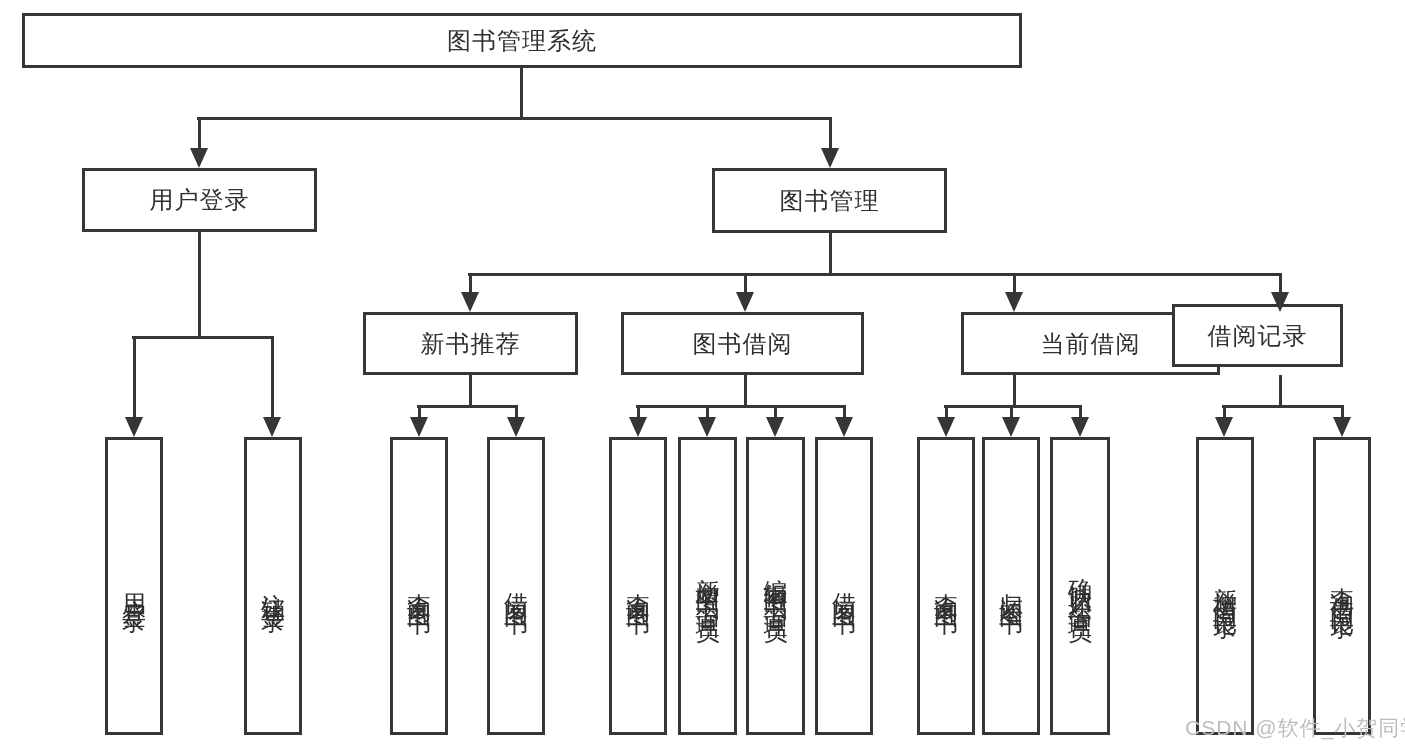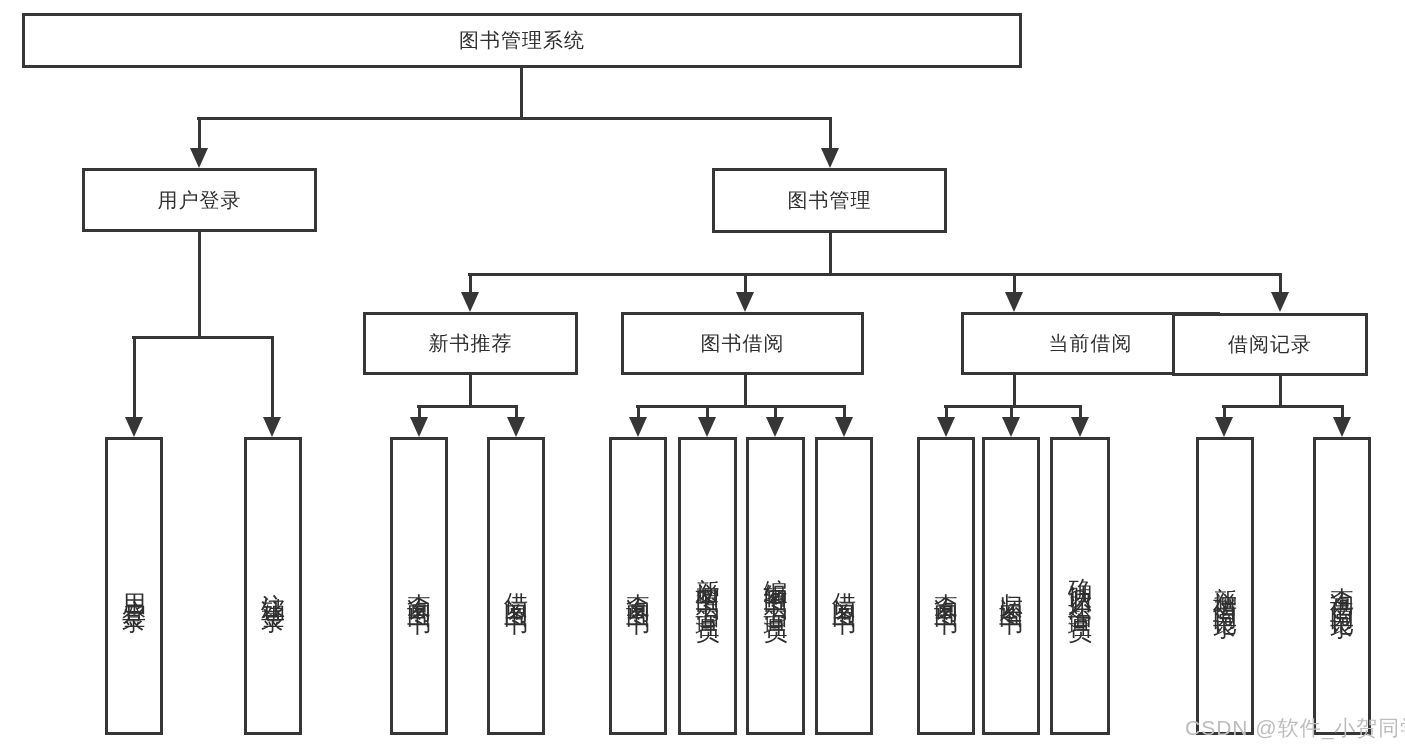--- a/index.html
+++ b/index.html
@@ -4,21 +4,21 @@
 <style>
   html,body{margin:0;padding:0;background:#ffffff;}
   .canvas{
     position:relative;width:1405px;height:747px;background:#ffffff;
     font-family:"Liberation Sans",sans-serif;color:#2f2f2f;overflow:hidden;
   }
   .nbox{
     position:absolute;background:#ffffff;border:3px solid #363636;
     box-sizing:border-box;display:flex;align-items:center;justify-content:center;
   }
-  .hlabel{font-size:20px;letter-spacing:1px;color:#2f2f2f;white-space:nowrap;}
+  .hlabel{font-size:24px;letter-spacing:1px;color:#2f2f2f;white-space:nowrap;}
   .vlabel{
     writing-mode:vertical-lr;text-orientation:mixed;
     font-size:24px;letter-spacing:6px;line-height:1;color:#2f2f2f;
   }
   .vline{position:absolute;width:3px;background:#363636;}
   .hline{position:absolute;height:3px;background:#363636;}
   .arrow{
     position:absolute;width:0;height:0;
     border-left:9px solid transparent;border-right:9px solid transparent;
     border-top:20px solid #363636;
@@ -46,21 +46,21 @@
 
   <div class="nbox" style="left:712px;top:168px;width:235px;height:65px">
     <span class="hlabel">图书管理</span>
   </div>
   <div class="nbox" style="left:621px;top:312px;width:243px;height:63px">
     <span class="hlabel">图书借阅</span>
   </div>
   <div class="nbox" style="left:961px;top:312px;width:259px;height:63px">
     <span class="hlabel">当前借阅</span>
   </div>
-  <div class="nbox" style="left:1172px;top:313px;width:196px;height:63px">
+  <div class="nbox" style="left:1172px;top:304px;width:171px;height:63px">
     <span class="hlabel">借阅记录</span>
   </div>
 
   <div class="nbox" style="left:105px;top:437px;width:58px;height:298px">
     <span class="vlabel">用户登录</span>
   </div>
   <div class="nbox" style="left:244px;top:437px;width:58px;height:298px">
     <span class="vlabel">注销登录</span>
   </div>
 

